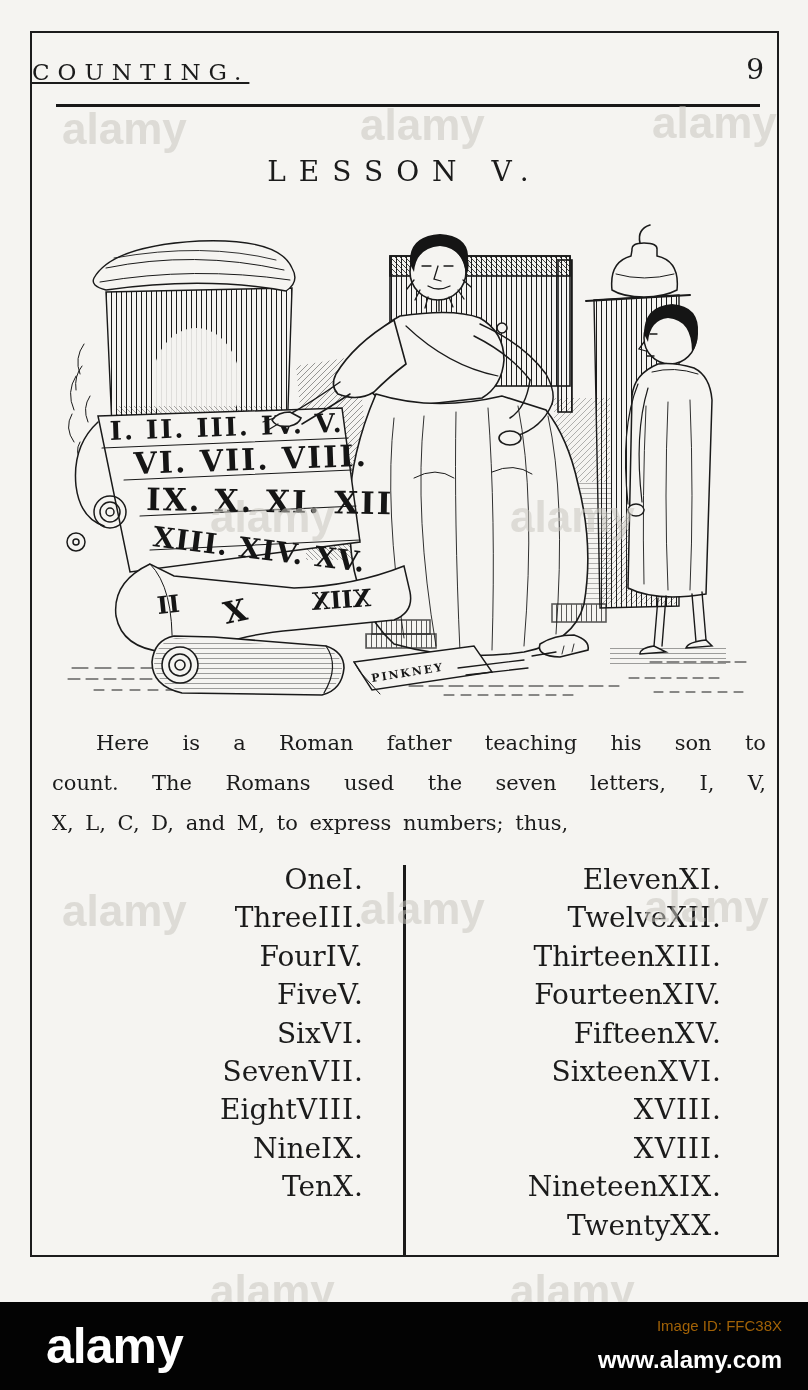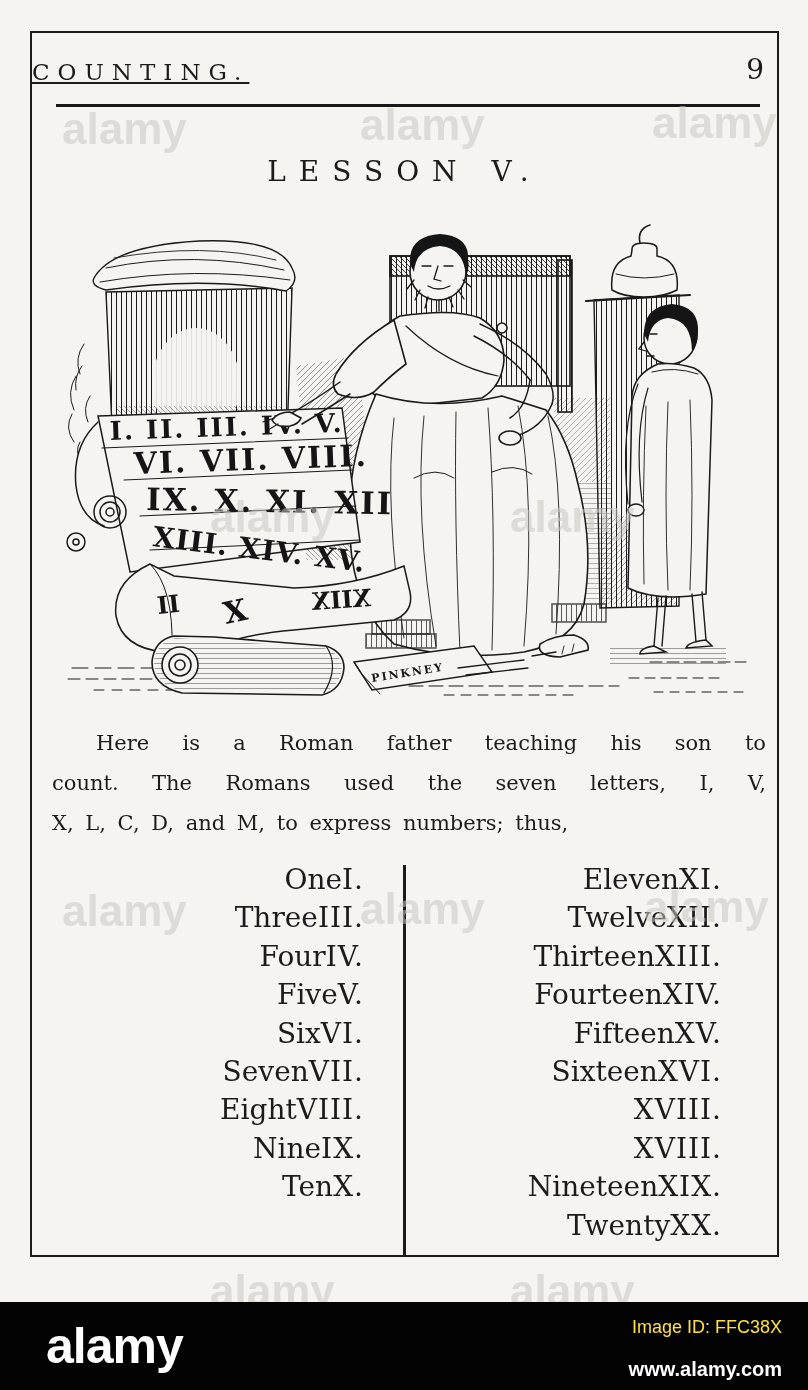--- a/index.html
+++ b/index.html
@@ -46,22 +46,22 @@
     background:#030303; display:flex; align-items:center; z-index:6;
   }
   .footer .logo {
     margin-left:46px; font-family:"Liberation Sans", sans-serif; font-weight:bold;
     font-size:50px; color:#ffffff; letter-spacing:-1px; line-height:1;
   }
   .credit {
     position:absolute; right:26px; top:15px; text-align:right;
     color:#ffffff; font-family:"Liberation Sans", sans-serif;
   }
-  .credit .id  { font-size:18px; font-weight:400; color:#fde047; }
-  .credit .url { font-size:20px; font-weight:bold; margin-top:20px; }
+  .credit .id  { font-size:15px; font-weight:400; color:#a16207; }
+  .credit .url { font-size:24px; font-weight:bold; margin-top:12px; }
   svg text { font-family:"DejaVu Serif", serif; font-weight:bold; fill:#151515; }
 </style>
 </head>
 <body>
 
 <div class="frame">
   <div class="running-head">COUNTING.</div>
   <div class="page-num">9</div>
   <div class="head-rule"></div>
   <div class="lesson-title">LESSON V.</div>

